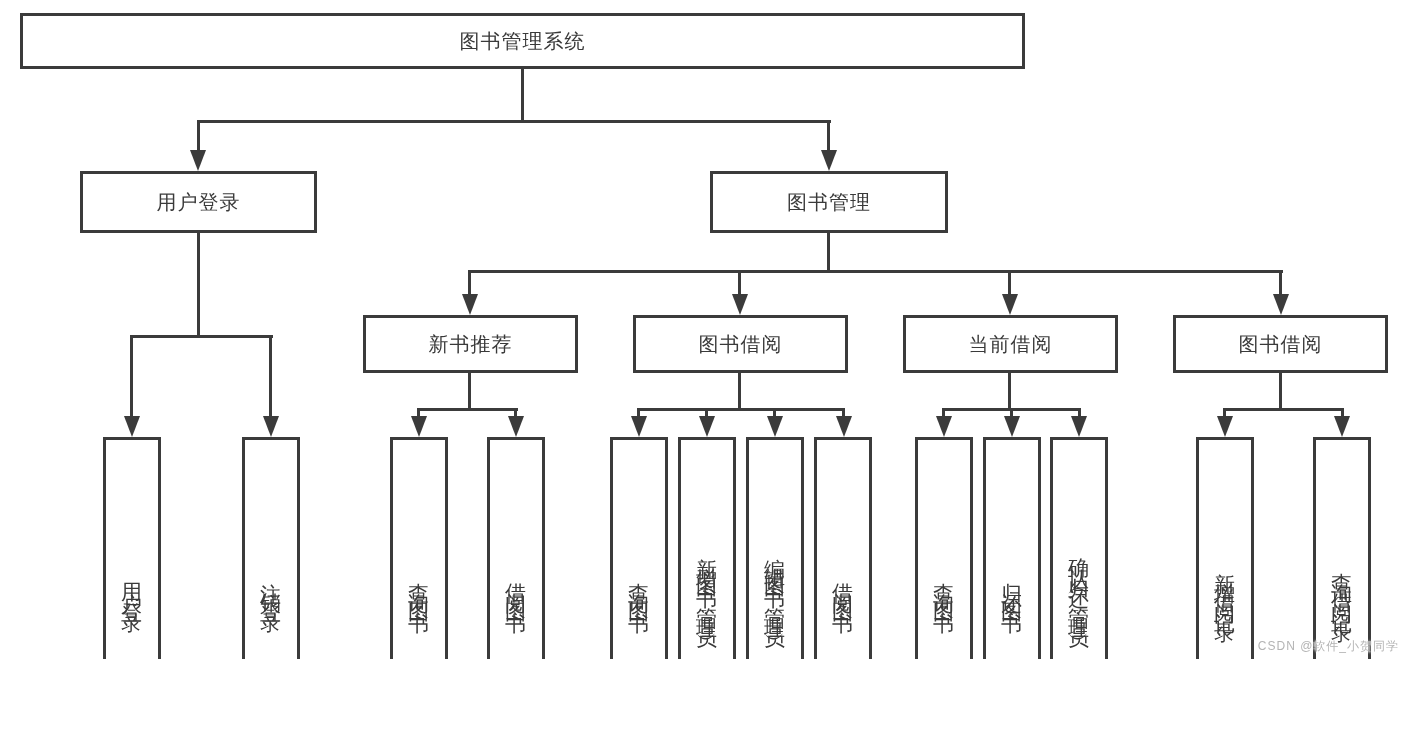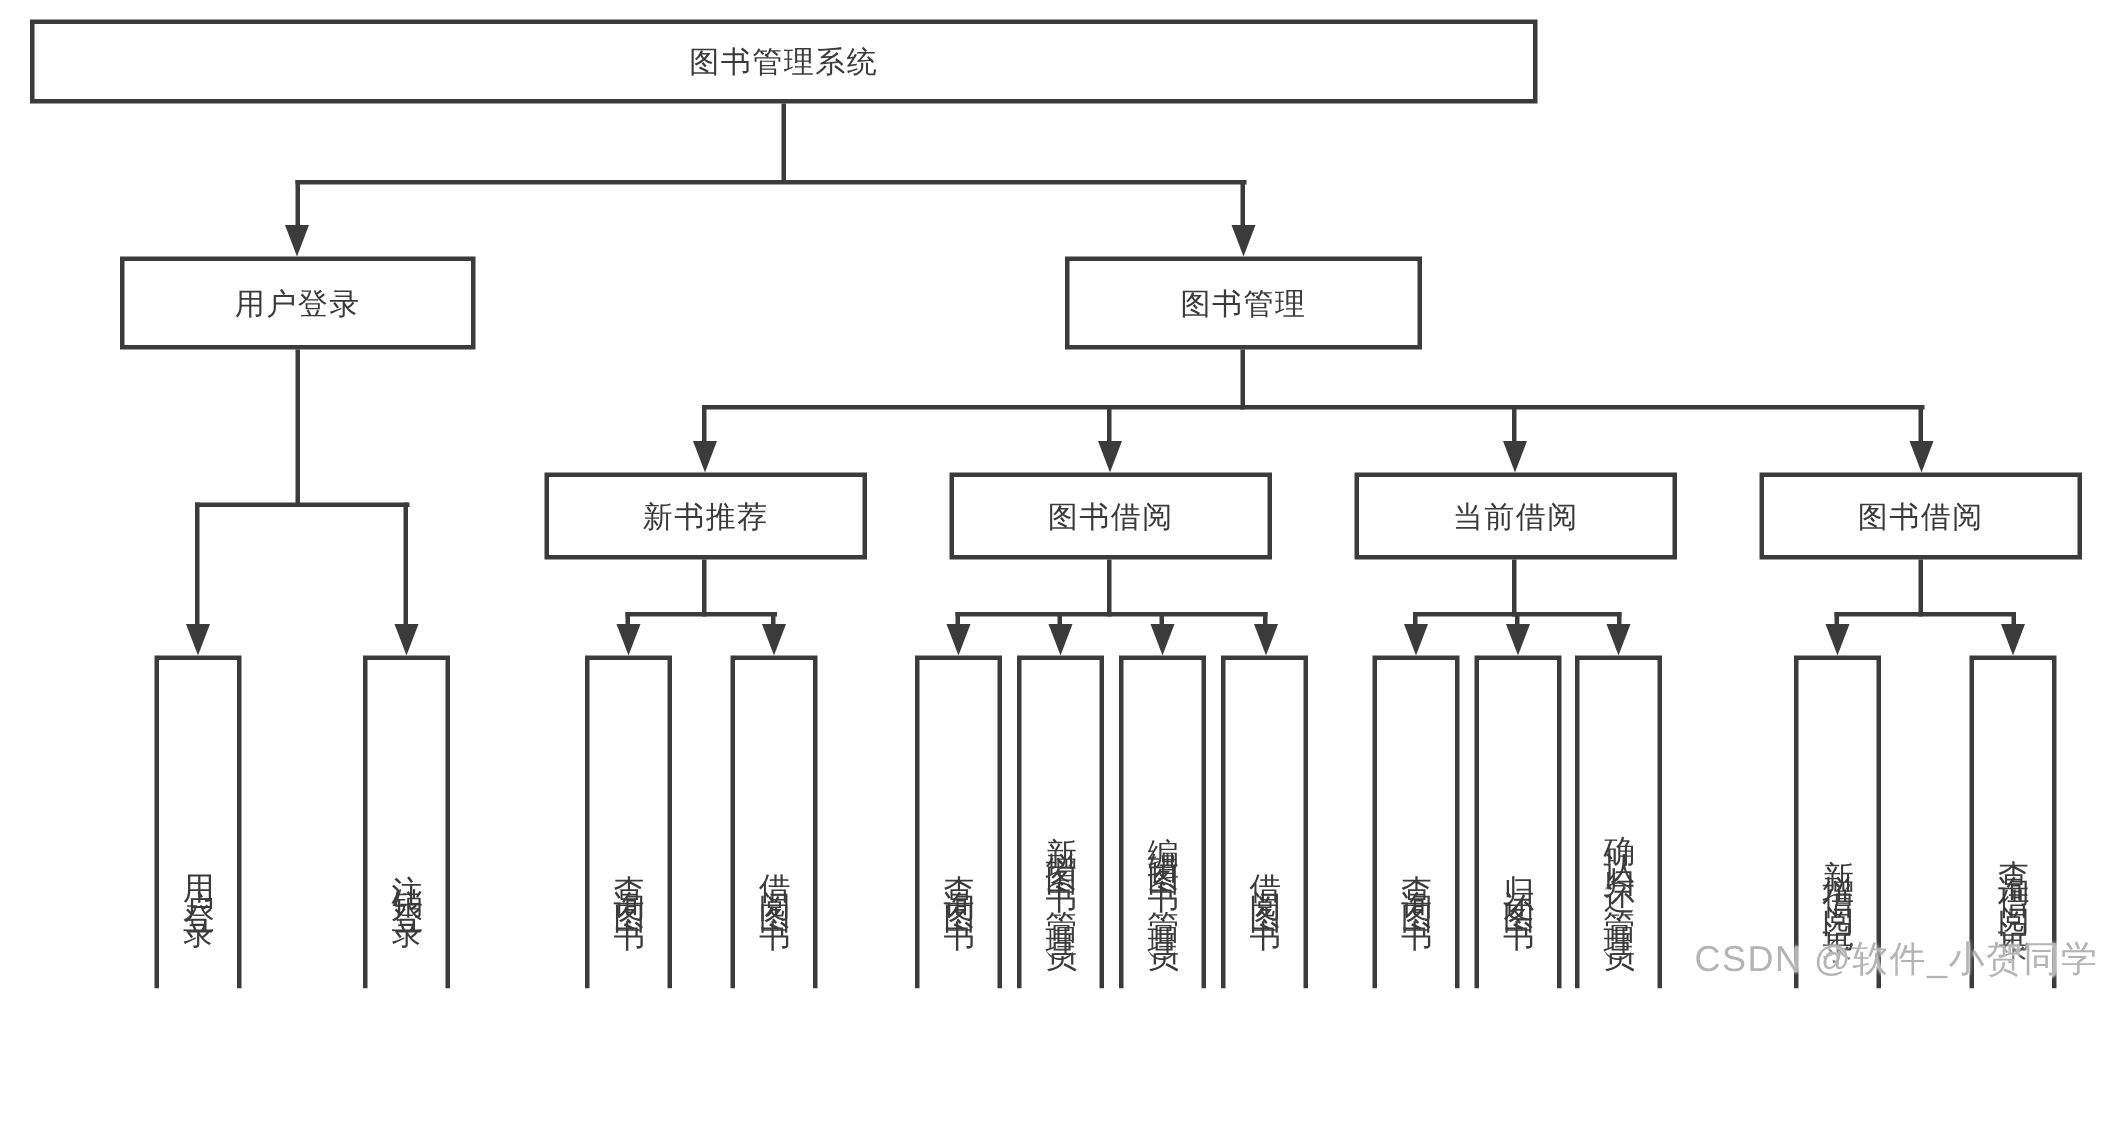--- a/index.html
+++ b/index.html
@@ -44,21 +44,21 @@
   .hline{position:absolute;height:3px;background:var(--line);}
   .arr{
     position:absolute;width:0;height:0;
     border-left:8px solid transparent;
     border-right:8px solid transparent;
     border-top:21px solid var(--line);
   }
   .watermark{
     position:absolute;
     right:6px;bottom:4px;
-    font-size:24px;
+    font-size:12px;
     color:#b4b4b4;
     z-index:5;
     text-shadow:0 0 3px #ffffff, 0 1px 2px rgba(255,255,255,.95);
     letter-spacing:1px;
   }
 </style>
 </head>
 <body>
 
 <div class="canvas">

